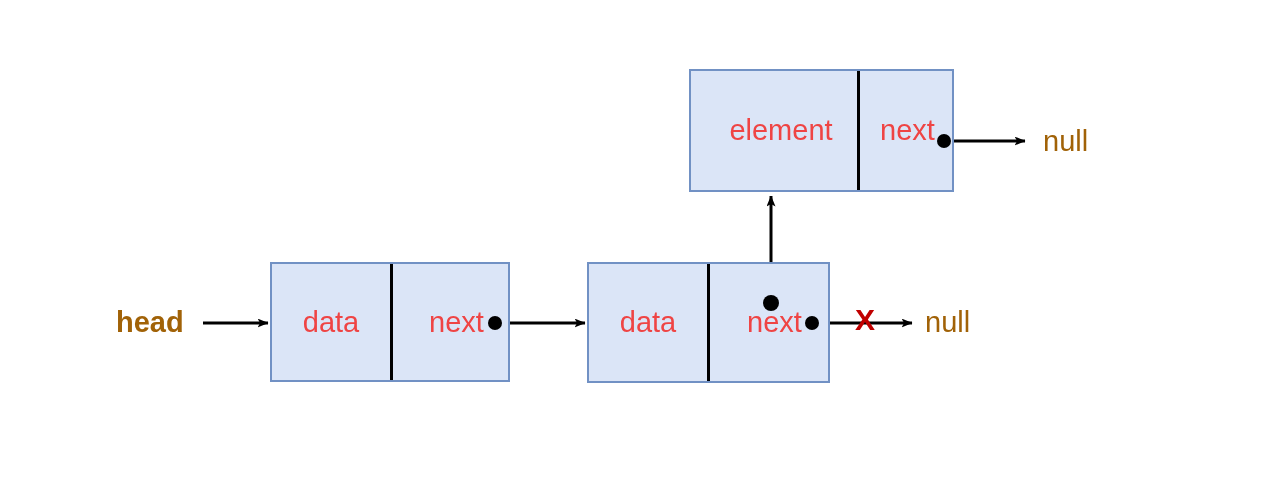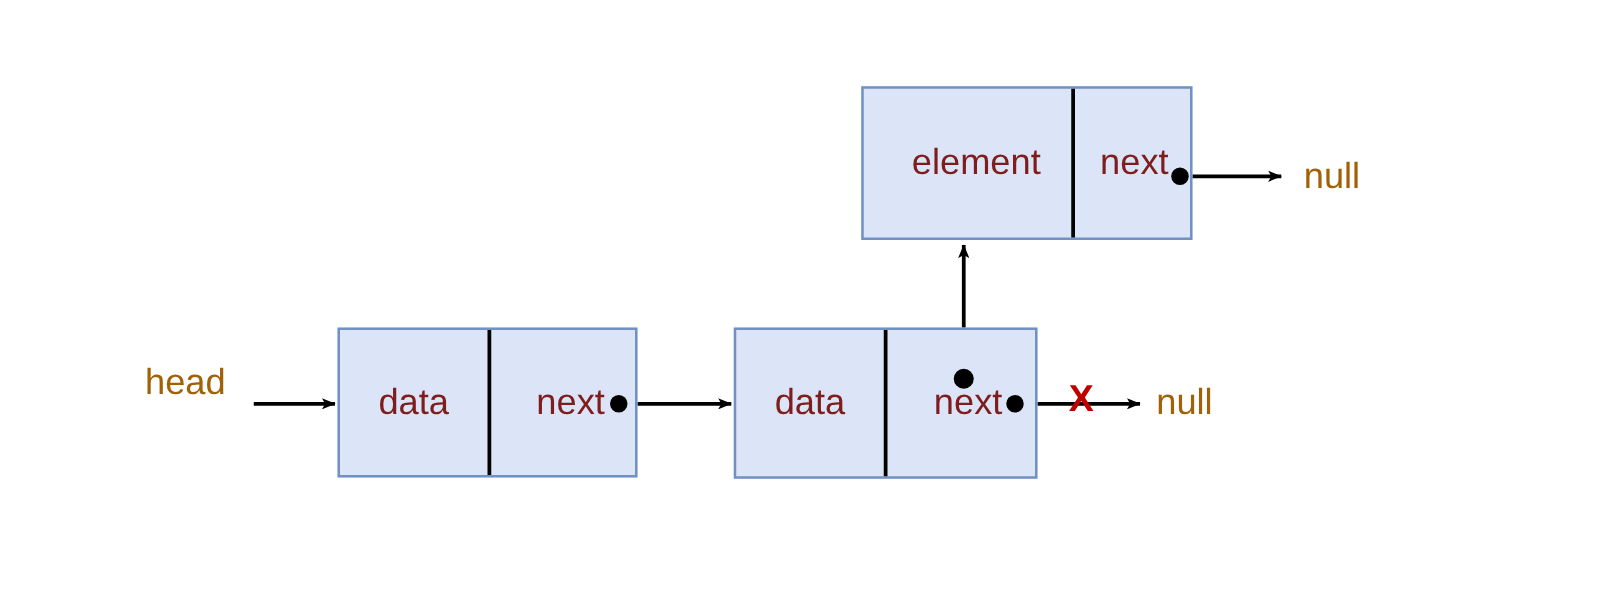--- a/index.html
+++ b/index.html
@@ -27,21 +27,21 @@
     background: #dbe5f7;
     border: 2px solid #7191c4;
   }
   .node-divider {
     position: absolute;
     background: #000000;
     width: 3px;
   }
   .cell-label {
     position: absolute;
-    color: #7f1d1d;
+    color: #ef4444;
     font-size: 29px;
     line-height: 1;
     white-space: nowrap;
     font-family: "Liberation Sans", sans-serif;
   }
   .plain-label {
     position: absolute;
     color: #a16207;
     font-size: 29px;
     line-height: 1;
@@ -97,19 +97,19 @@
 <div class="dot" style="left:488px; top:316px; width:14px; height:14px;"></div>
 
 <div class="node-box" style="left:587px; top:262px; width:243px; height:121px;">
   <div class="node-divider" style="left:118px; top:0px; height:117px;"></div>
 </div>
 <div class="cell-label" style="left:589px; top:308px; width:118px; text-align:center;">data</div>
 <div class="cell-label" style="left:742px; top:308px; width:65px; text-align:center;">next</div>
 <div class="dot" style="left:805px; top:316px; width:14px; height:14px;"></div>
 <div class="dot" style="left:763px; top:295px; width:16px; height:16px;"></div>
 
-<div class="plain-label" style="left:116px; top:292px;">head</div>
+<div class="plain-label" style="left:116px; top:308px;font-weight:bold;">head</div>
 
 <div class="plain-label" style="left:1043px; top:127px;">null</div>
 
 <div class="plain-label" style="left:925px; top:308px;">null</div>
 
 <div class="x-mark" style="left:855px; top:305px; color:#c00000;">X</div>
 
 </body></html>

